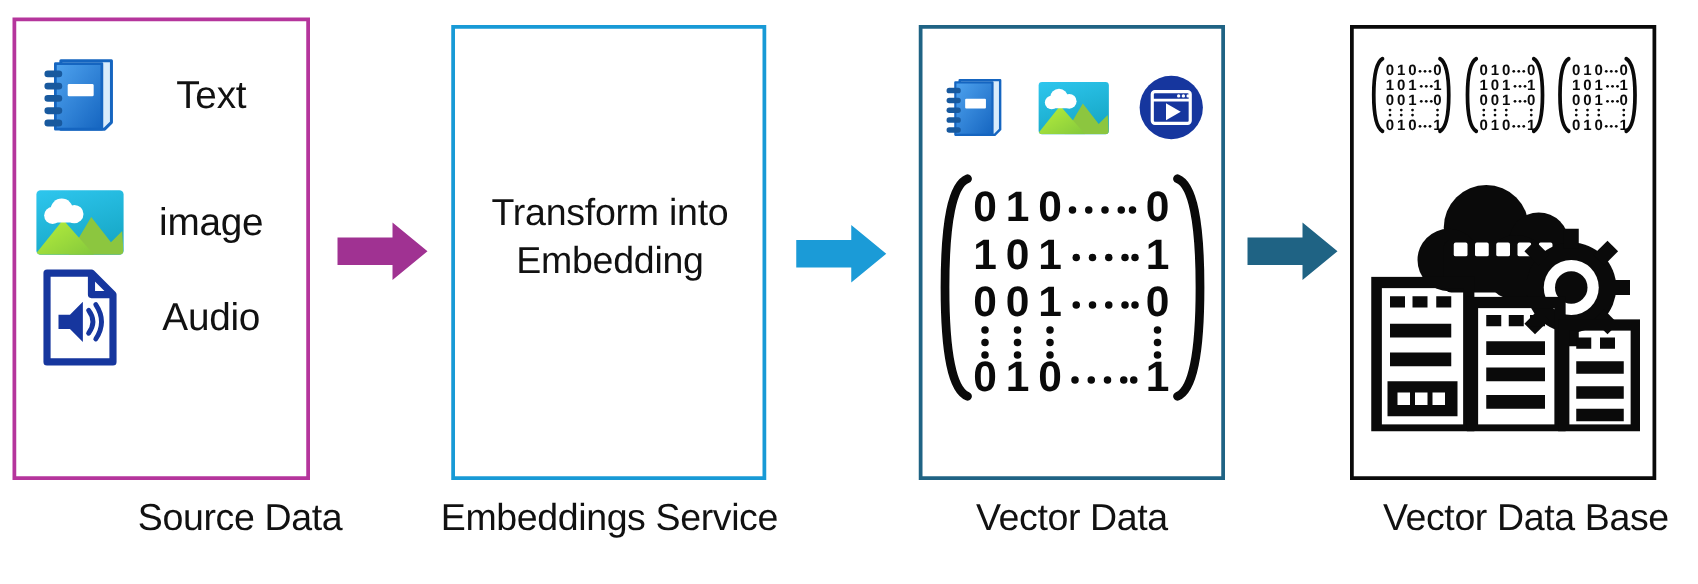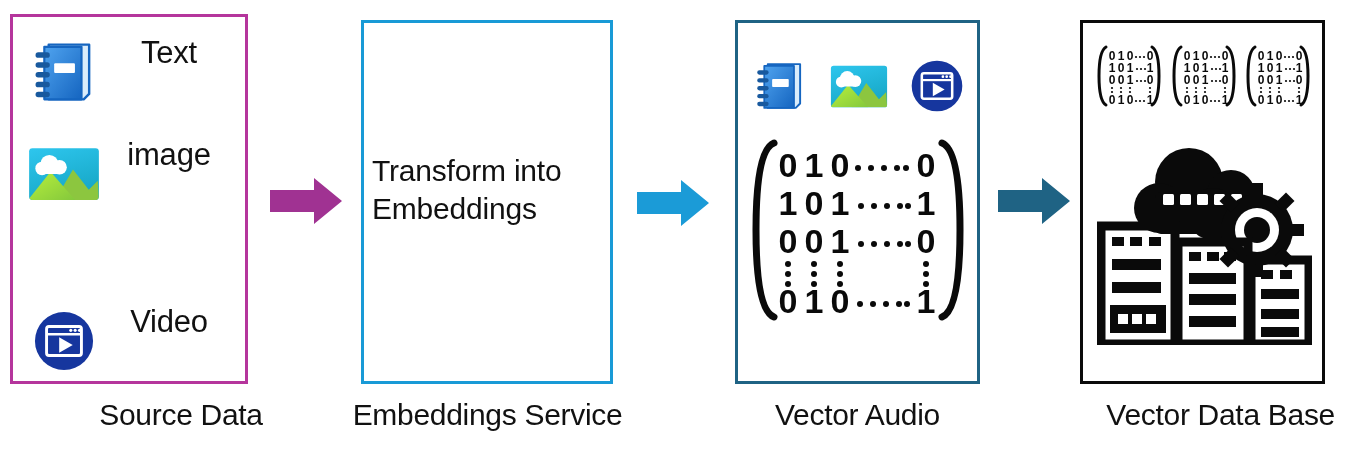--- a/index.html
+++ b/index.html
@@ -37,32 +37,33 @@
   .caption {
     position: absolute;
     top: 398px;
     text-align: center;
     font-size: 30px;
     color: #111111;
     font-family: "Liberation Sans", sans-serif;
     letter-spacing: -0.3px;
     white-space: nowrap;
   }
-  #caption-source   { left: 4px;    width: 258px; padding-left: 48px; }
+  #caption-source   { left: 15px;    width: 258px; padding-left: 48px; }
   #caption-embed    { left: 340px;  width: 295px; }
   #caption-vector   { left: 725px;  width: 265px; }
   #caption-database { left: 1070px; width: 265px; text-align: right; }
 
   
   .src-row {
     position: absolute;
     left: 14px;
     width: 210px;
     height: 82px;
     display: flex;
+    align-items: center;
   }
   #src-row-0 { top: 18px; }
   #src-row-1 { top: 120px; }
   #src-row-2 { top: 196px; }
   #src-row-3 { top: 287px; }
 
   .src-icon {
     width: 74px;
     height: 74px;
     flex: 0 0 74px;
@@ -87,21 +88,21 @@
   #arrow-1 { left: 268px; top: 175px; }
   #arrow-2 { left: 635px; top: 177px; }
   #arrow-3 { left: 996px; top: 175px; }
 
   
   #embed-text {
     position: absolute;
     left: 372px;
     top: 152px;
     width: 232px;
-    text-align: left;
+    text-align: center;
     font-size: 30px;
     line-height: 1.26;
     color: #111111;
     letter-spacing: -0.2px;
   }
 
   
   #vector-icons {
     position: absolute;
     left: 751px;
@@ -208,51 +209,47 @@
               <circle cx="28" cy="18" r="6.5"></circle>
               <circle cx="12.5" cy="19" r="6"></circle>
               <rect x="12" y="16" width="17" height="8" rx="3"></rect>
             </g>
           </g>
         </svg>
       </div>
       <div class="src-label">image</div>
     </div>
 
-
-    <div class="src-row" id="src-row-3">
+    <div class="src-row" id="src-row-2">
       <div class="src-icon">
-        <svg viewBox="0 0 64 64" width="62" height="62" aria-hidden="true">
-          <circle cx="32" cy="32" r="30" fill="#16369E"></circle>
-          <rect x="14" y="17" width="36" height="30" rx="2.5" fill="none" stroke="#ffffff" stroke-width="3"></rect>
-          <line x1="14" y1="25" x2="50" y2="25" stroke="#ffffff" stroke-width="2.6"></line>
-          <g fill="#ffffff">
-            <circle cx="39" cy="21" r="1.6"></circle>
-            <circle cx="43.5" cy="21" r="1.6"></circle>
-            <circle cx="48" cy="21" r="1.6"></circle>
-          </g>
-          <path d="M27 28 L41 36 L27 44 Z" fill="#ffffff"></path>
+        <svg viewBox="0 0 56 68" width="66" height="78" aria-hidden="true">
+          <path d="M5 3 L36 3 L51 18 L51 65 L5 65 Z" fill="#ffffff" stroke="#16369E" stroke-width="5" stroke-linejoin="round"></path>
+          <path d="M36 3 L36 18 L51 18" fill="none" stroke="#16369E" stroke-width="5" stroke-linejoin="round"></path>
+          <path d="M13 32 L21 32 L30 23 L30 51 L21 42 L13 42 Z" fill="#16369E"></path>
+          <path d="M34 29 Q40 37 34 45" fill="none" stroke="#16369E" stroke-width="3.4" stroke-linecap="round"></path>
+          <path d="M39 25 Q47 37 39 49" fill="none" stroke="#16369E" stroke-width="3.4" stroke-linecap="round"></path>
         </svg>
       </div>
-      <div class="src-label">Video</div>
-    </div>
+      <div class="src-label">Audio</div>
+    </div>
+
   </div>
 
   <div class="caption" id="caption-source">Source Data</div>
 
   <div class="arrow" id="arrow-1">
     <svg viewBox="0 0 76 52" width="76" height="52" aria-hidden="true">
       <path d="M2 15 L46 15 L46 3 L74 26 L46 49 L46 37 L2 37 Z" fill="#A03292"></path>
     </svg>
   </div>
 
   <div class="panel" id="panel-embed"></div>
   <div id="embed-text">
     <div>Transform into</div>
-    <div>Embeddings</div>
+    <div>Embedding</div>
   </div>
   <div class="caption" id="caption-embed">Embeddings Service</div>
 
   <div class="arrow" id="arrow-2">
     <svg viewBox="0 0 76 52" width="76" height="52" aria-hidden="true">
       <path d="M2 15 L46 15 L46 3 L74 26 L46 49 L46 37 L2 37 Z" fill="#1B9BD7"></path>
     </svg>
   </div>
 
   <div class="panel" id="panel-vector"></div>
@@ -394,21 +391,21 @@
       <g fill="#0A0A0A">
         <circle cx="112" cy="169" r="3"></circle>
           <circle cx="125" cy="169" r="3"></circle>
           <circle cx="138" cy="169" r="3"></circle>
         <circle cx="151" cy="169" r="3"></circle>
           <circle cx="159" cy="169" r="3"></circle>
       </g>
     </svg>
   </div>
 
-  <div class="caption" id="caption-vector">Vector Audio</div>
+  <div class="caption" id="caption-vector">Vector Data</div>
 
   <div class="arrow" id="arrow-3">
     <svg viewBox="0 0 76 52" width="76" height="52" aria-hidden="true">
       <path d="M2 15 L46 15 L46 3 L74 26 L46 49 L46 37 L2 37 Z" fill="#1F6384"></path>
     </svg>
   </div>
 
   <div class="panel" id="panel-database"></div>
 
   <div id="db-matrices">

